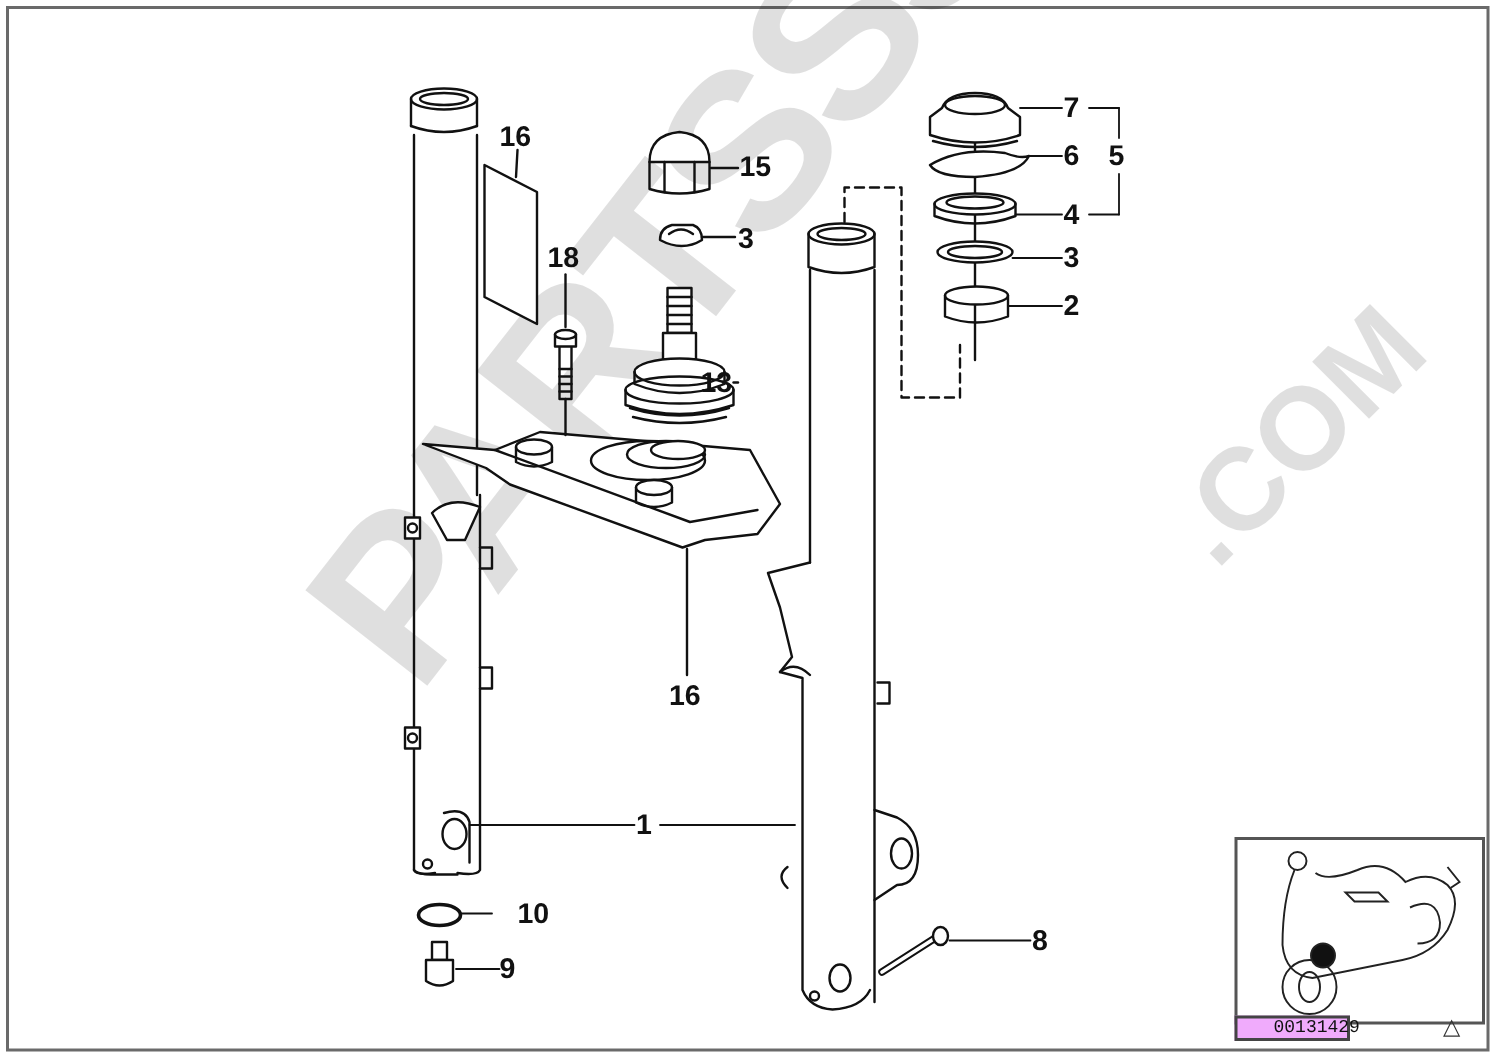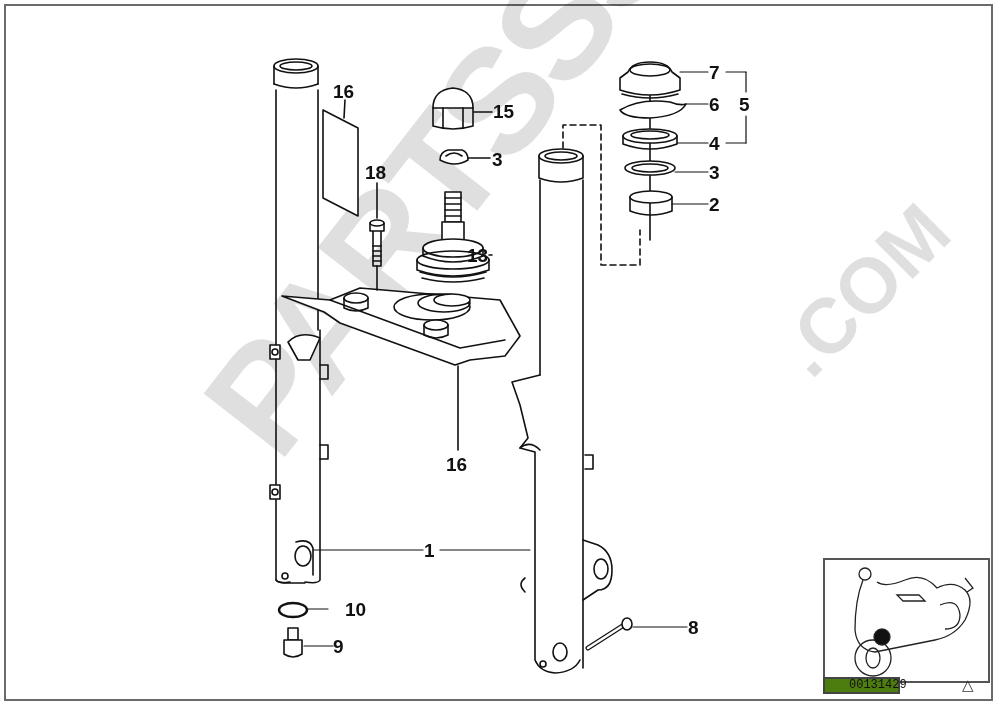--- a/index.html
+++ b/index.html
@@ -1,21 +1,21 @@
 <!DOCTYPE html>
 <html><head>
 <meta charset="utf-8">
 <style>
   html,body{margin:0;padding:0;background:#fff;}
   body{width:1000px;height:707px;position:relative;overflow:hidden;font-family:"Liberation Sans",sans-serif;}
   .frame{position:absolute;left:4px;top:4px;width:989px;height:697px;border:2px solid #6a6a6a;box-sizing:border-box;background:#fff;}
   svg.art{position:absolute;left:0;top:0;width:1000px;height:707px;}
   .lbl{position:absolute;font-weight:bold;font-size:19px;color:#111;line-height:1;}
   .inset{position:absolute;left:823px;top:558px;width:167px;height:125px;border:2px solid #555;box-sizing:border-box;background:#fff;}
-  .code{position:absolute;left:823px;top:677px;width:77px;height:17px;border:2px solid #444;box-sizing:border-box;background:#4d7c0f;font-family:"Liberation Mono",monospace;font-size:12px;color:#111;line-height:13px;text-align:center;padding-left:24px;}
+  .code{position:absolute;left:823px;top:677px;width:77px;height:17px;border:2px solid #444;box-sizing:border-box;background:#f0abfc;font-family:"Liberation Mono",monospace;font-size:12px;color:#111;line-height:13px;text-align:center;padding-left:24px;}
   .tri{position:absolute;left:962px;top:677px;font-size:15px;color:#333;line-height:1;}
   .wm{position:absolute;font-weight:bold;color:#000;opacity:0.12;pointer-events:none;white-space:nowrap;}
 </style>
 </head>
 <body>
 
 <div class="frame"></div>
 
 <div class="wm" style="left:170px;top:380px;font-size:150px;transform:rotate(-52deg);transform-origin:left top;letter-spacing:-6px;">PARTSSS</div>
 <div class="wm" style="left:760px;top:330px;font-size:78px;transform:rotate(-45deg);transform-origin:left top;">.COM</div>

